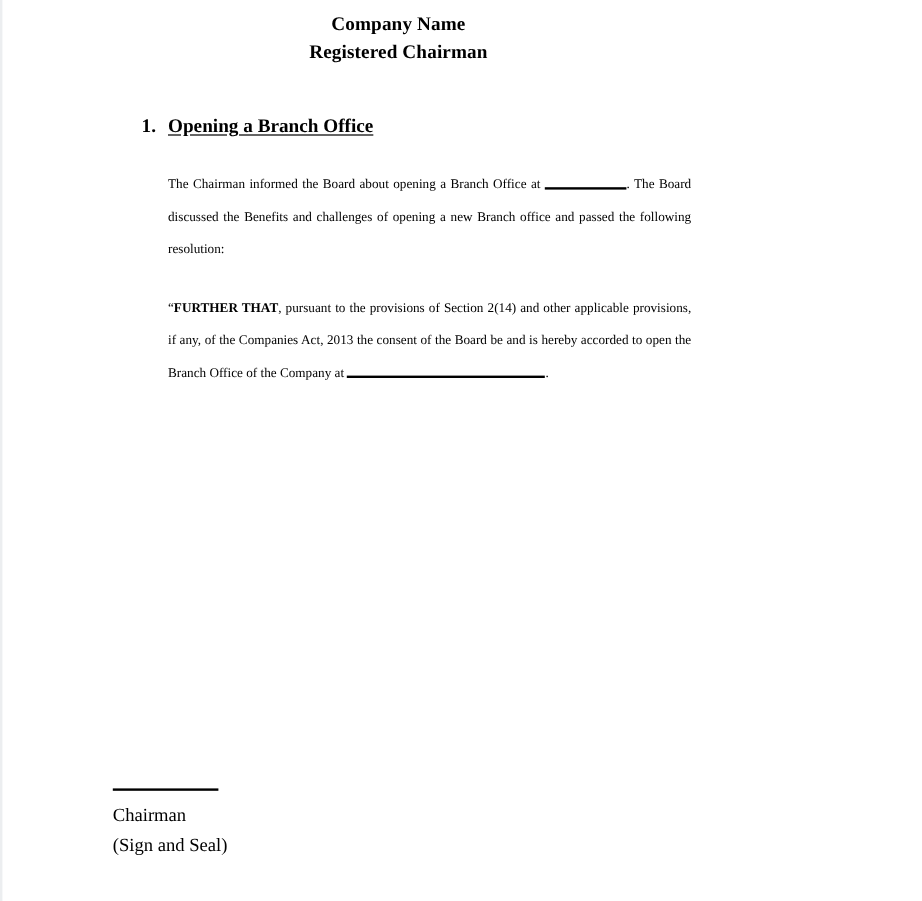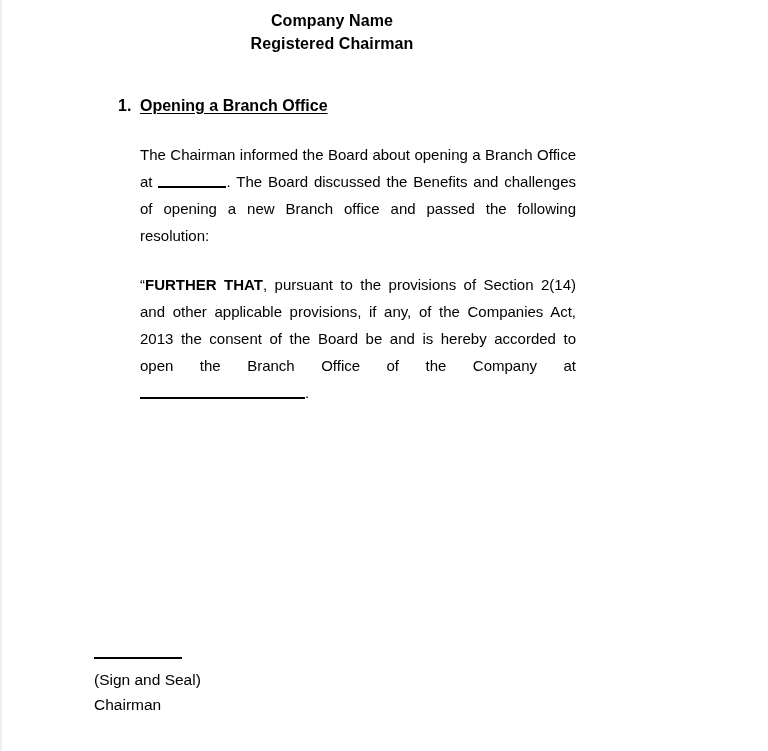--- a/index.html
+++ b/index.html
@@ -13,20 +13,21 @@
     -webkit-font-smoothing: antialiased;
   }
   .page {
     position: relative;
     width: 662px;
     height: 751px;
     background: #ffffff;
     box-sizing: border-box;
     overflow: hidden;
     border-left: 2px solid #eceef0;
+    font-family: Liberation Serif, serif;
   }
 
   
   .letterhead {
     padding-top: 9px;
     text-align: center;
   }
   .letterhead-line {
     font-size: 16px;
     font-weight: bold;
@@ -55,21 +56,21 @@
   }
 
   
   .body-block {
     padding-left: 138px;
     padding-right: 86px;
     margin-top: 24px;
   }
   p.para {
     margin: 0 0 22px 0;
-    font-size: 15px;
+    font-size: 11px;
     line-height: 27px;
     text-align: justify;
     text-justify: inter-word;
   }
   p.para:last-child {
     margin-bottom: 0;
   }
   .b {
     font-weight: bold;
   }
@@ -128,17 +129,17 @@
     <p class="para">
       <span>“</span><span class="b">FURTHER THAT</span><span>, pursuant to the provisions of Section 2(14) and other applicable provisions, if any, of the Companies Act, 2013 the consent of the Board be and is hereby accorded to open the Branch Office of the Company at</span>
       <span class="blank blank-md"></span><span>.</span>
     </p>
 
 
   </div>
 
   <div class="signature">
     <div class="sig-rule"></div>
+    <div class="sig-line">Chairman</div>
     <div class="sig-line">(Sign and Seal)</div>
-    <div class="sig-line">Chairman</div>
   </div>
 
 </div>
 
 </body></html>

